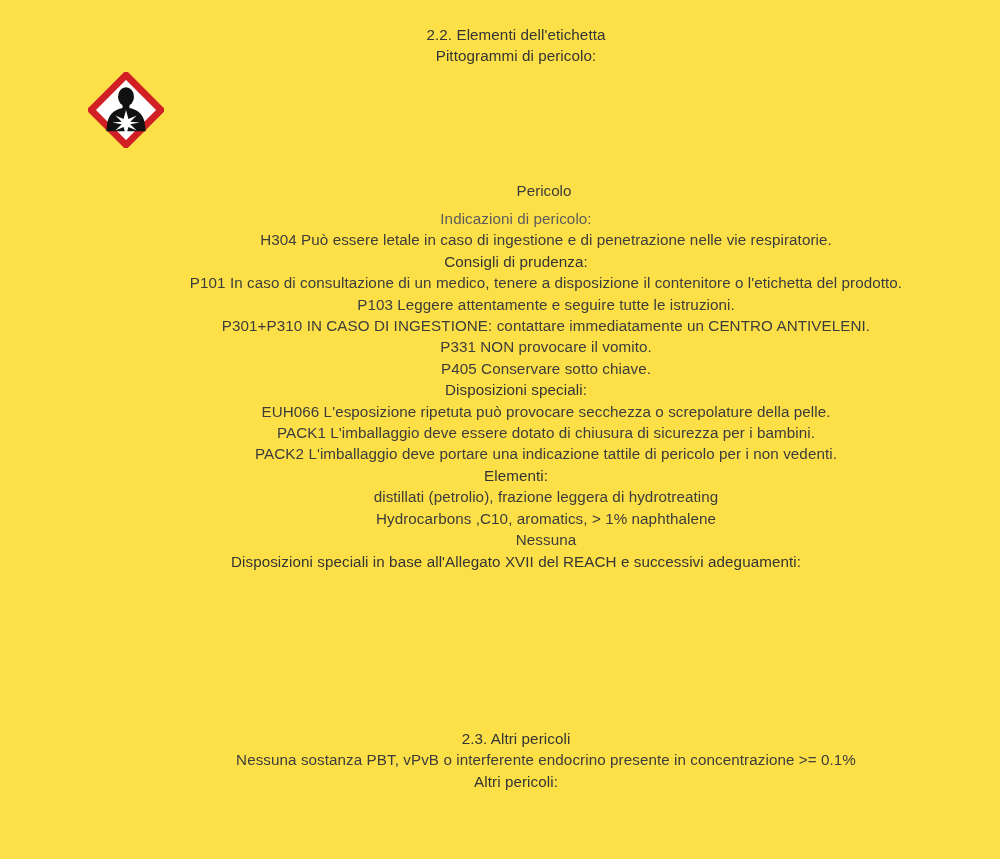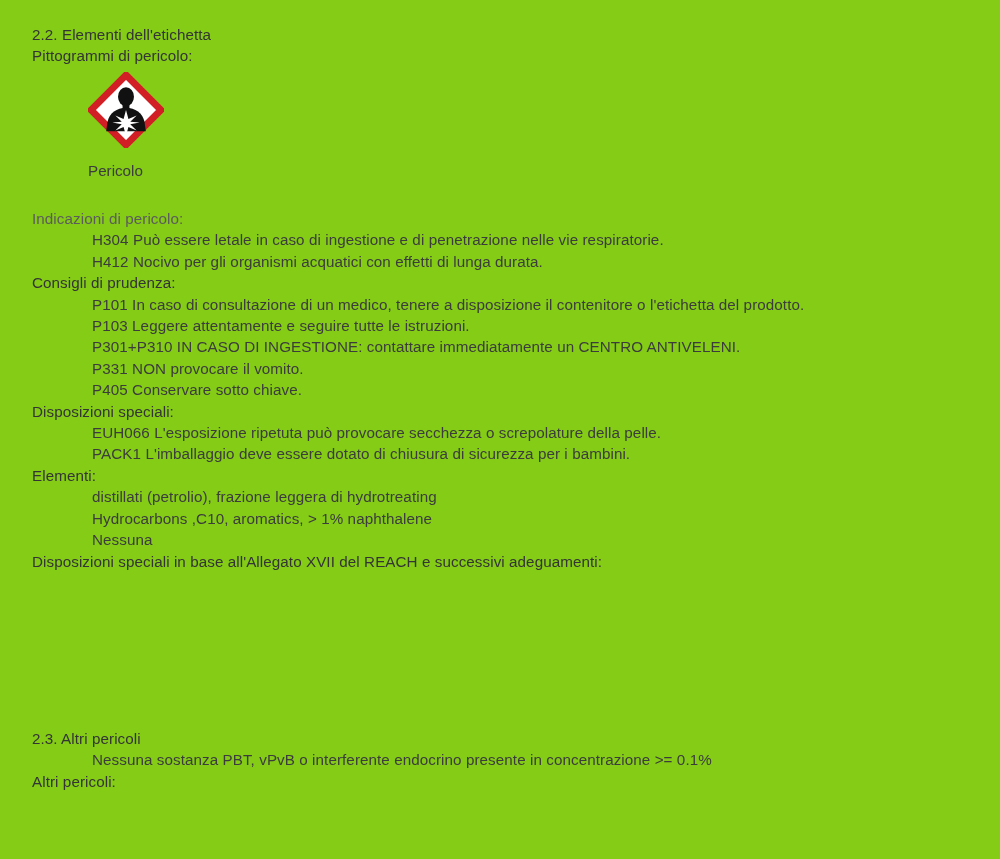--- a/index.html
+++ b/index.html
@@ -15,21 +15,22 @@
     overflow: hidden;
     font-family: "Liberation Sans", "DejaVu Sans", sans-serif;
     color: #3a3a3a;
     -webkit-font-smoothing: antialiased;
   }
 
   
   .page {
     position: absolute;
     inset: 0;
-    background: #84cc16;
+    background: #fde047;
+    text-align: center;
   }
 
   .doc {
     position: absolute;
     left: 0;
     top: 0;
     width: 1000px;
     padding: 0;
   }
 
@@ -60,21 +61,21 @@
     margin-left: 88px;
     display: block;
   }
   .ghs-pictogram {
     display: block;
     width: 76px;
     height: 76px;
   }
   .signal-word {
     margin-left: 88px;
-    margin-top: 12px;
+    margin-top: 32px;
     font-size: 15.2px;
     line-height: 21.4px;
     color: #3c3c3c;
   }
 </style>
 </head>
 <body>
 
 <div class="page">
   <div class="doc">
@@ -111,32 +112,32 @@
           </g>
         </svg>
       </div>
       <div class="signal-word">Pericolo</div>
     </div>
 
     <div class="block" id="hazard-body">
 
       <div class="line lvl0 heading faded">Indicazioni di pericolo:</div>
       <div class="line lvl1">H304 Può essere letale in caso di ingestione e di penetrazione nelle vie respiratorie.</div>
-      <div class="line lvl1">H412 Nocivo per gli organismi acquatici con effetti di lunga durata.</div>
 
       <div class="line lvl0 heading">Consigli di prudenza:</div>
       <div class="line lvl1">P101 In caso di consultazione di un medico, tenere a disposizione il contenitore o l'etichetta del prodotto.</div>
       <div class="line lvl1">P103 Leggere attentamente e seguire tutte le istruzioni.</div>
       <div class="line lvl1">P301+P310 IN CASO DI INGESTIONE: contattare immediatamente un CENTRO ANTIVELENI.</div>
       <div class="line lvl1">P331 NON provocare il vomito.</div>
       <div class="line lvl1">P405 Conservare sotto chiave.</div>
 
       <div class="line lvl0 heading">Disposizioni speciali:</div>
       <div class="line lvl1">EUH066 L'esposizione ripetuta può provocare secchezza o screpolature della pelle.</div>
       <div class="line lvl1">PACK1 L'imballaggio deve essere dotato di chiusura di sicurezza per i bambini.</div>
+      <div class="line lvl1">PACK2 L'imballaggio deve portare una indicazione tattile di pericolo per i non vedenti.</div>
 
       <div class="line lvl0 heading">Elementi:</div>
       <div class="line lvl1">distillati (petrolio), frazione leggera di hydrotreating</div>
       <div class="line lvl1">Hydrocarbons ,C10, aromatics, &gt; 1% naphthalene</div>
 
       <div class="line lvl1">Nessuna</div>
       <div class="line lvl0 heading">Disposizioni speciali in base all'Allegato XVII del REACH e successivi adeguamenti:</div>
     </div>
 
     <div class="block" id="other-hazards">

